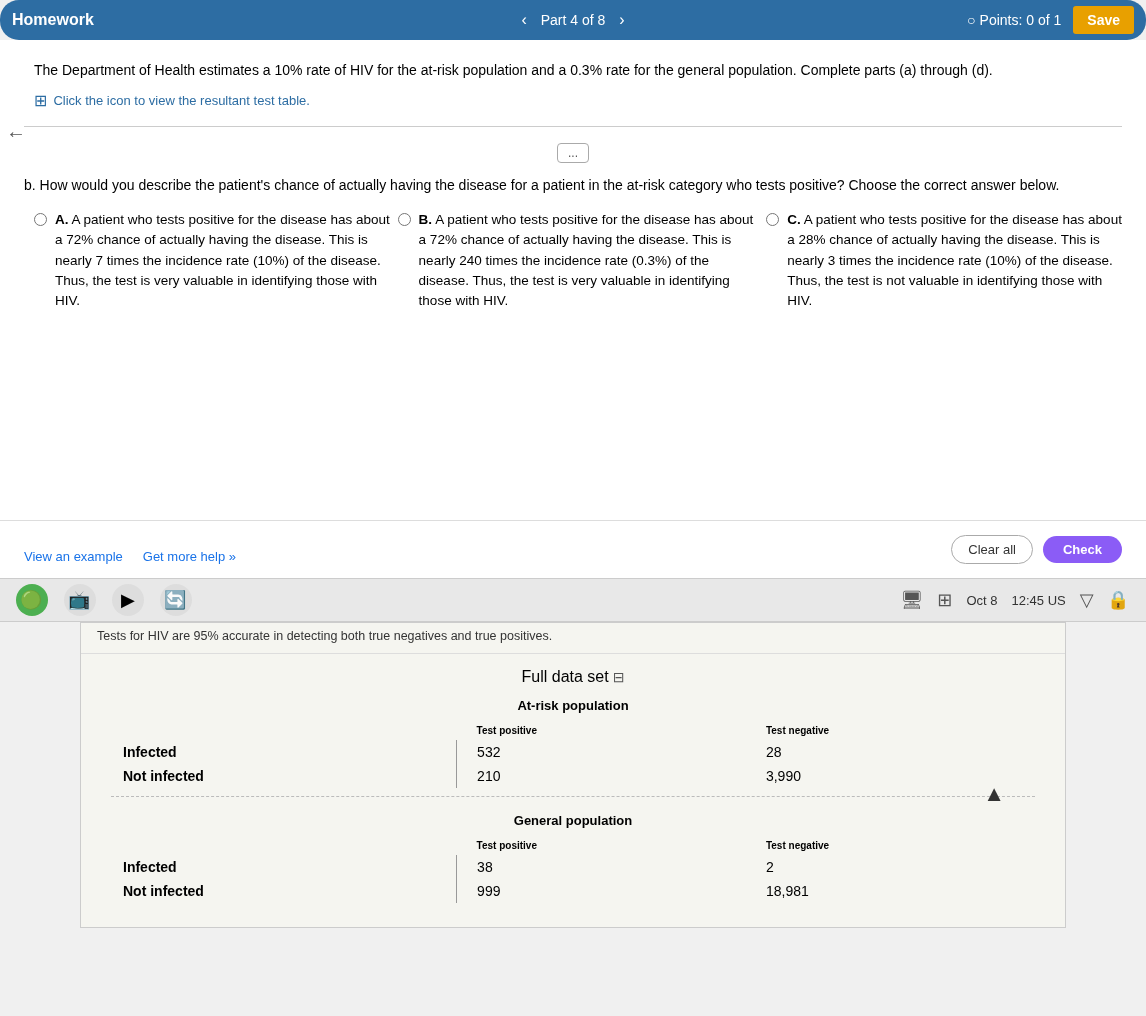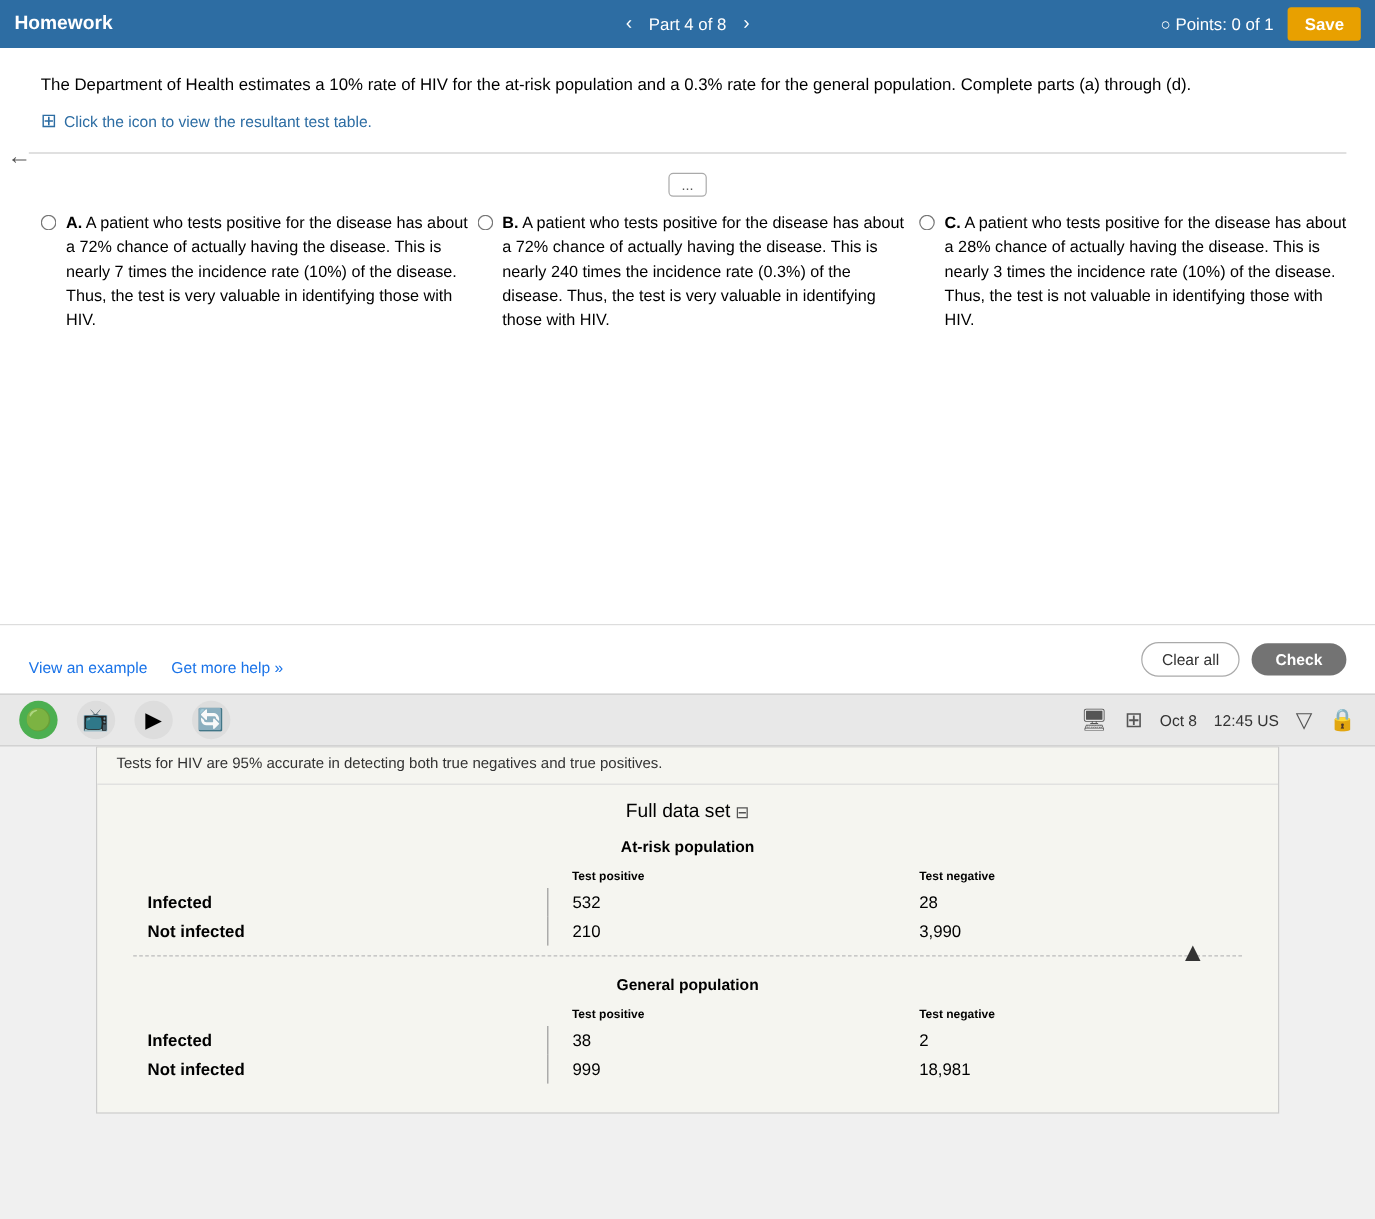--- a/index.html
+++ b/index.html
@@ -14,20 +14,21 @@
 
     
     .top-bar {
       background: #2d6da3;
       color: white;
       height: 40px;
       display: flex;
       align-items: center;
       padding: 0 12px;
       position: relative;
+      border-radius: 19px;
     }
     .top-bar-left {
       font-weight: bold;
       font-size: 16px;
       color: white;
     }
     .top-bar-center {
       position: absolute;
       left: 50%;
       transform: translateX(-50%);
@@ -183,21 +184,21 @@
     .clear-all-btn {
       background: white;
       border: 1px solid #aaa;
       border-radius: 16px;
       padding: 6px 16px;
       font-size: 13px;
       cursor: pointer;
       color: #333;
     }
     .check-btn {
-      background: #737373;
+      background: #8b5cf6;
       border: none;
       border-radius: 16px;
       padding: 6px 20px;
       font-size: 13px;
       cursor: pointer;
       color: white;
       font-weight: bold;
     }
 
     
@@ -351,20 +352,23 @@
     <span class="grid-icon">⊞</span>
     <span>Click the icon to view the resultant test table.</span>
   </div>
 
   <hr class="divider">
 
   <div class="expand-btn">
     <button>...</button>
   </div>
 
+  <p class="question-b">
+    <span>b. How would you describe the patient's chance of actually having the disease for a patient in the at-risk category who tests positive? Choose the correct answer below.</span>
+  </p>
 
   <div class="options">
 
     <div class="option-item">
       <input type="radio" name="answer" value="A" style="">
       <span>
         <span class="option-label">A.</span>
         <span>A patient who tests positive for the disease has about a 72% chance of actually having the disease. This is nearly 7 times the incidence rate (10%) of the disease. Thus, the test is very valuable in identifying those with HIV.</span>
       </span>
     </div>

